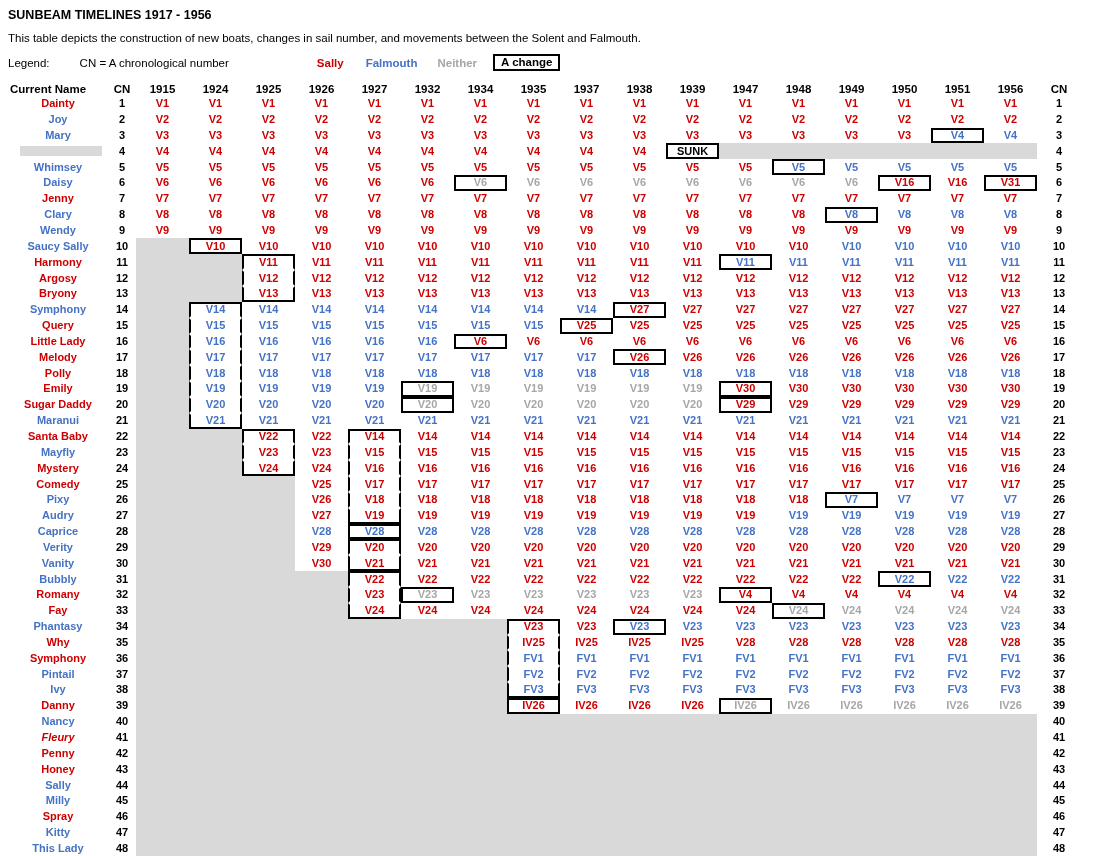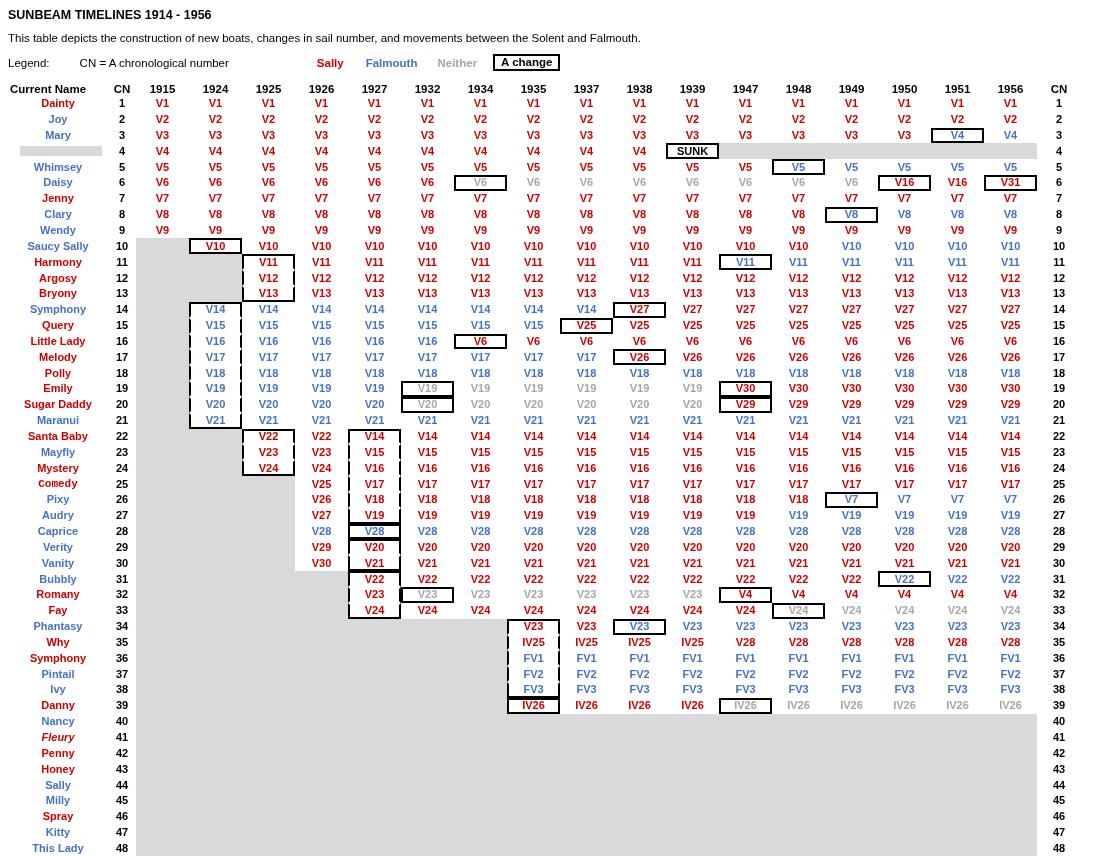--- a/index.html
+++ b/index.html
@@ -31,21 +31,21 @@
     box-sizing:border-box;border:2px solid transparent;
     white-space:nowrap;line-height:1;
   }
   .shaded{background:#d9d9d9;}
   .namecell{position:relative;}
   .nameshade{position:absolute;left:10px;right:4px;top:1px;bottom:1px;background:#d9d9d9;}
 </style>
 </head>
 <body>
 
-<div class="title">SUNBEAM TIMELINES 1914 - 1956</div>
+<div class="title">SUNBEAM TIMELINES 1917 - 1956</div>
 <div class="subtitle">This table depicts the construction of new boats, changes in sail number, and movements between the Solent and Falmouth.</div>
 
 <div class="legend">
   <span class="lg-label">Legend:</span>
   <span class="lg-note">CN = A chronological number</span>
   <span class="lg-solent" style="color: rgb(204, 0, 0);">Sally</span>
   <span class="lg-falmouth" style="color: rgb(68, 114, 196);">Falmouth</span>
   <span class="lg-neither" style="color: rgb(166, 166, 166);">Neither</span>
   <span class="lg-change">A change</span>
 </div>
@@ -546,21 +546,21 @@
     <div class="cell" style="color: rgb(204, 0, 0);">V16</div>
     <div class="cell" style="color: rgb(204, 0, 0);">V16</div>
     <div class="cell" style="color: rgb(204, 0, 0);">V16</div>
     <div class="cell" style="color: rgb(204, 0, 0);">V16</div>
     <div class="cell" style="color: rgb(204, 0, 0);">V16</div>
     <div class="cell" style="color: rgb(204, 0, 0);">V16</div>
     <div class="cell" style="color: rgb(204, 0, 0);">V16</div>
     <div class="cell" style="color: rgb(204, 0, 0);">V16</div>
     <div class="cell" style="color: rgb(204, 0, 0);">V16</div>
     <div class="cell">24</div>
-    <div class="cell namecell" style="color: rgb(204, 0, 0); font-family: Liberation Mono, monospace;">Comedy</div>
+    <div class="cell namecell" style="color: rgb(204, 0, 0);">Comedy</div>
     <div class="cell">25</div>
     <div class="cell shaded"></div>
     <div class="cell shaded"></div>
     <div class="cell shaded"></div>
     <div class="cell" style="color: rgb(204, 0, 0);">V25</div>
     <div class="cell" style="color: rgb(204, 0, 0); border-left-color: rgb(0, 0, 0); border-right-color: rgb(0, 0, 0);">V17</div>
     <div class="cell" style="color: rgb(204, 0, 0);">V17</div>
     <div class="cell" style="color: rgb(204, 0, 0);">V17</div>
     <div class="cell" style="color: rgb(204, 0, 0);">V17</div>
     <div class="cell" style="color: rgb(204, 0, 0);">V17</div>

